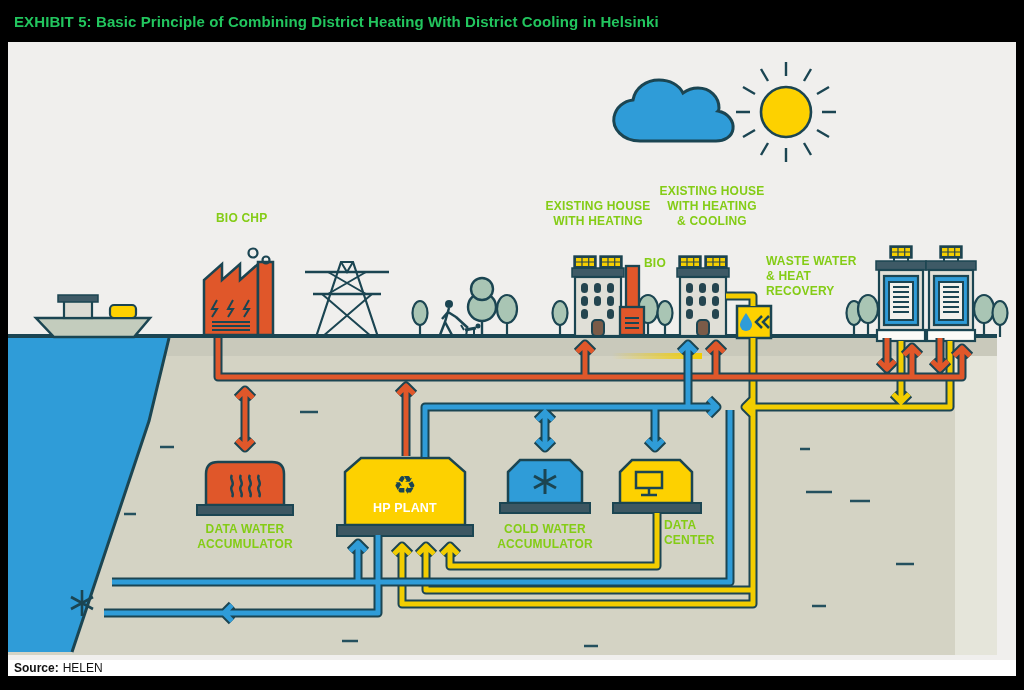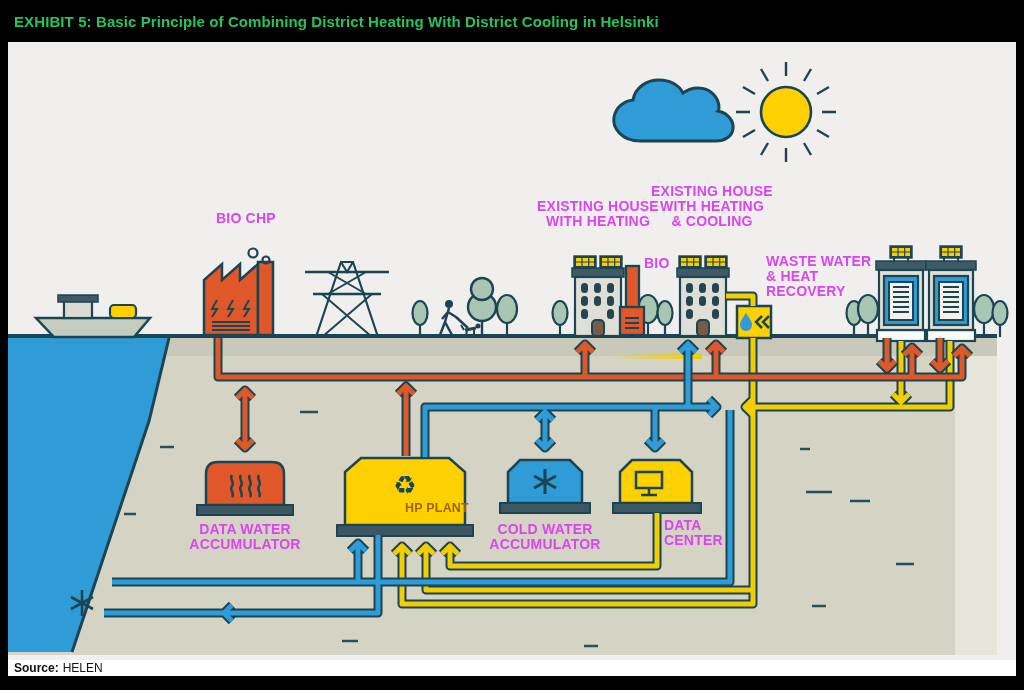--- a/index.html
+++ b/index.html
@@ -7,24 +7,24 @@
          font-family:"Liberation Sans",sans-serif;}
   .titlebar{position:absolute;left:0;top:0;width:1024px;height:42px;background:#000;
             display:flex;align-items:center;}
   .titlebar .t{color:#22c55e;font-size:15px;font-weight:bold;padding-left:14px;letter-spacing:.1px;}
   .art{position:absolute;left:8px;top:42px;width:1008px;height:618px;background:#f0efed;}
   svg.scene{position:absolute;left:0;top:0;width:1024px;height:690px;}
   .sourcebar{position:absolute;left:8px;top:660px;width:1008px;height:16px;background:#fff;
              display:flex;align-items:center;font-size:12px;color:#111;}
   .sourcebar .s1{font-weight:bold;padding-left:6px;}
   .sourcebar .s2{padding-left:4px;}
-  .lbl{position:absolute;font-weight:bold;color:#d946ef;font-size:14px;line-height:15px;
+  .lbl{position:absolute;font-weight:bold;color:#84cc16;font-size:12px;line-height:15px;
        white-space:nowrap;letter-spacing:.2px;}
   .lbl.c{transform:translateX(-50%);text-align:center;}
-  .lbl.hp{color:#a16207;font-size:12.5px;margin-left:32px;}
+  .lbl.hp{color:#ffffff;font-size:12.5px;}
   
   .ol{stroke:#1b4552;fill:none;stroke-width:9;stroke-linejoin:round;stroke-linecap:butt;}
   .fl{fill:none;stroke-width:5;stroke-linejoin:round;stroke-linecap:butt;}
   .or{stroke:#e0572a}.ye{stroke:#f2cd00}.bl{stroke:#2f9cd8}
   .ln{stroke:#1b4552;fill:none;}
 </style>
 </head>
 <body>
 
 <div class="stage">

